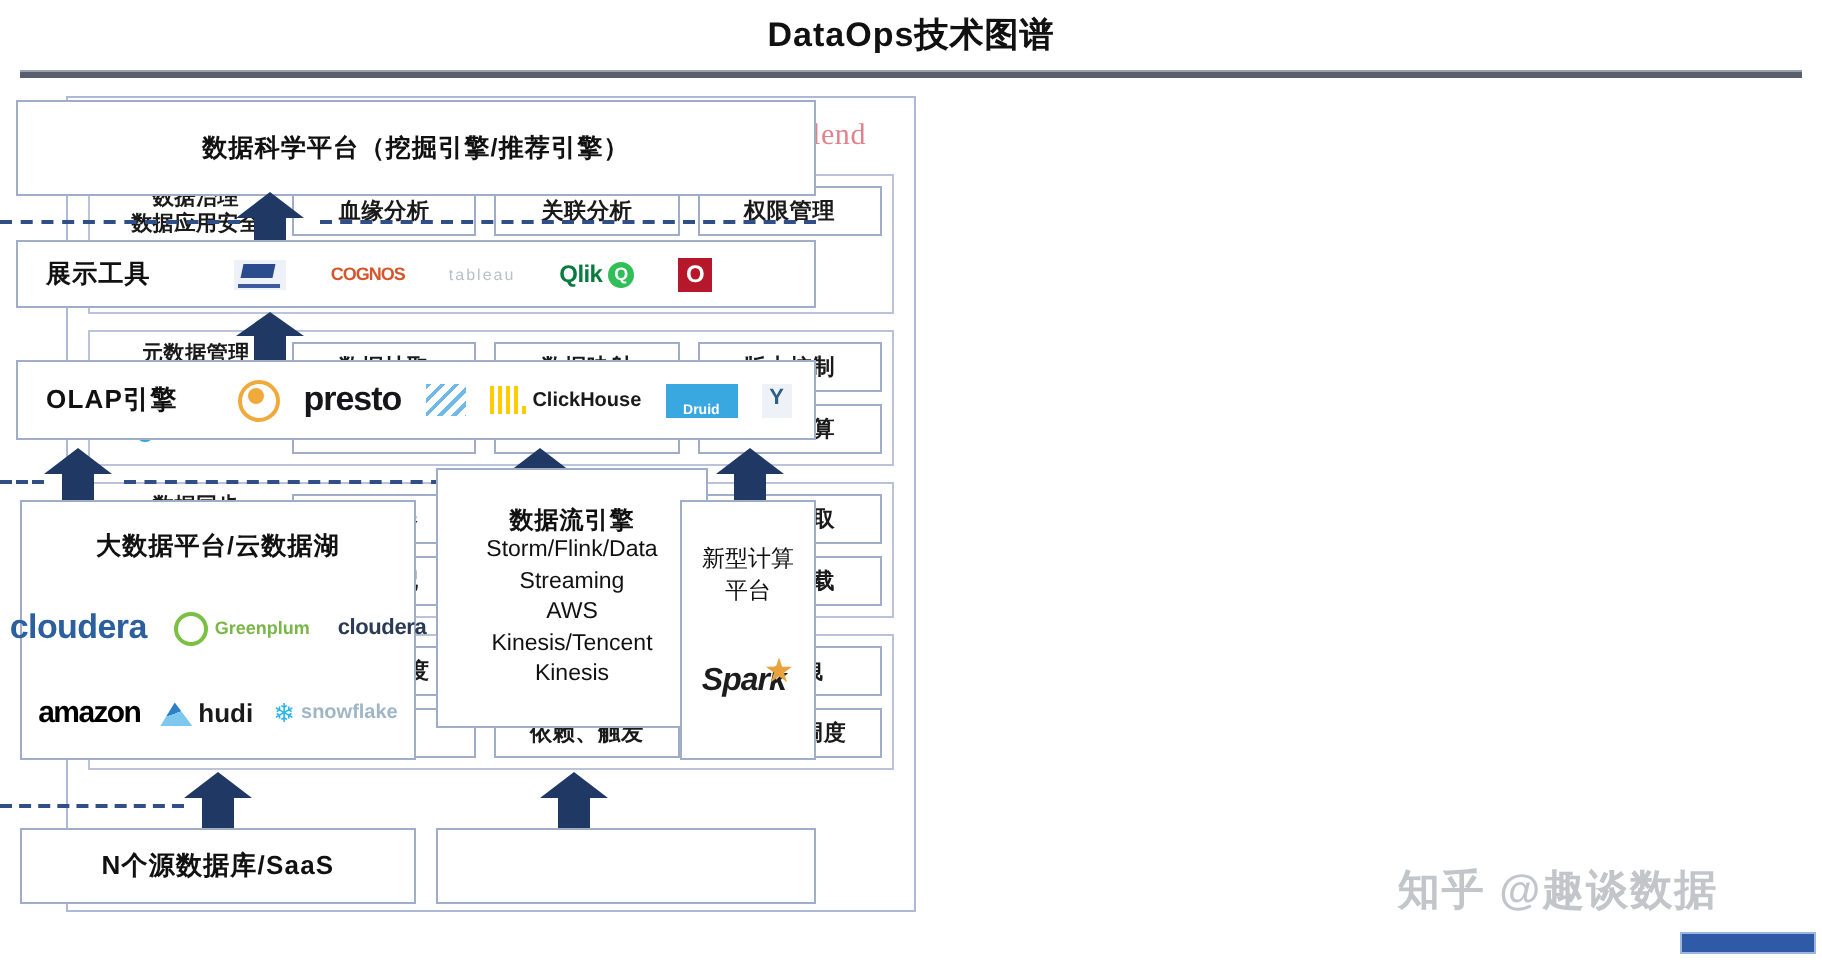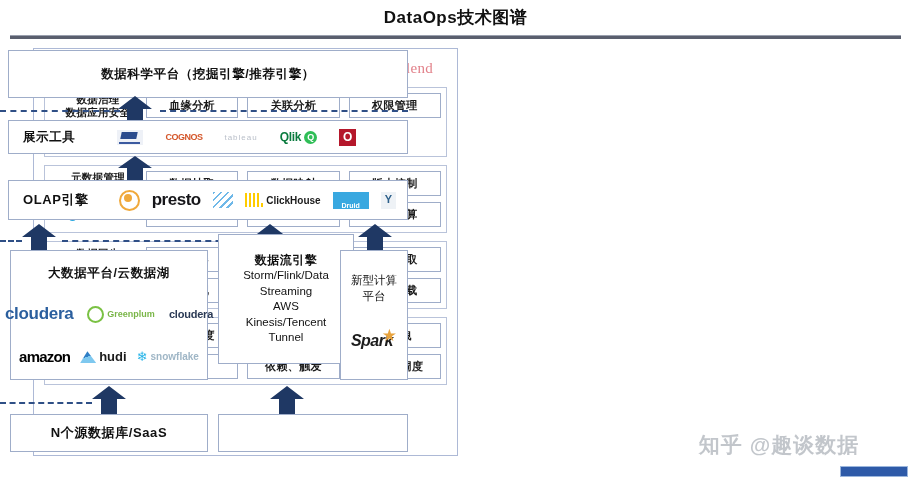--- a/index.html
+++ b/index.html
@@ -386,21 +386,21 @@
       </div>
     </div>
 
     <div class="rbox" style="left:218px;top:192px;width:136px;height:130px;flex-direction:column;justify-content:center;">
       <div class="stack-lines">
         <div class="hd">数据流引擎</div>
         <div>Storm/Flink/Data</div>
         <div>Streaming</div>
         <div>AWS</div>
         <div>Kinesis/Tencent</div>
-        <div>Tunnel</div>
+        <div>Kinesis</div>
       </div>
     </div>
 
     <div class="rbox" style="left:340px;top:208px;width:68px;height:130px;flex-direction:column;justify-content:flex-start;padding-top:22px;">
       <div class="stack-lines">
         <div>新型计算</div>
         <div>平台</div>
       </div>
       <span class="lg" style="margin-top:28px;">
         <span class="spark-txt">Spark</span>

